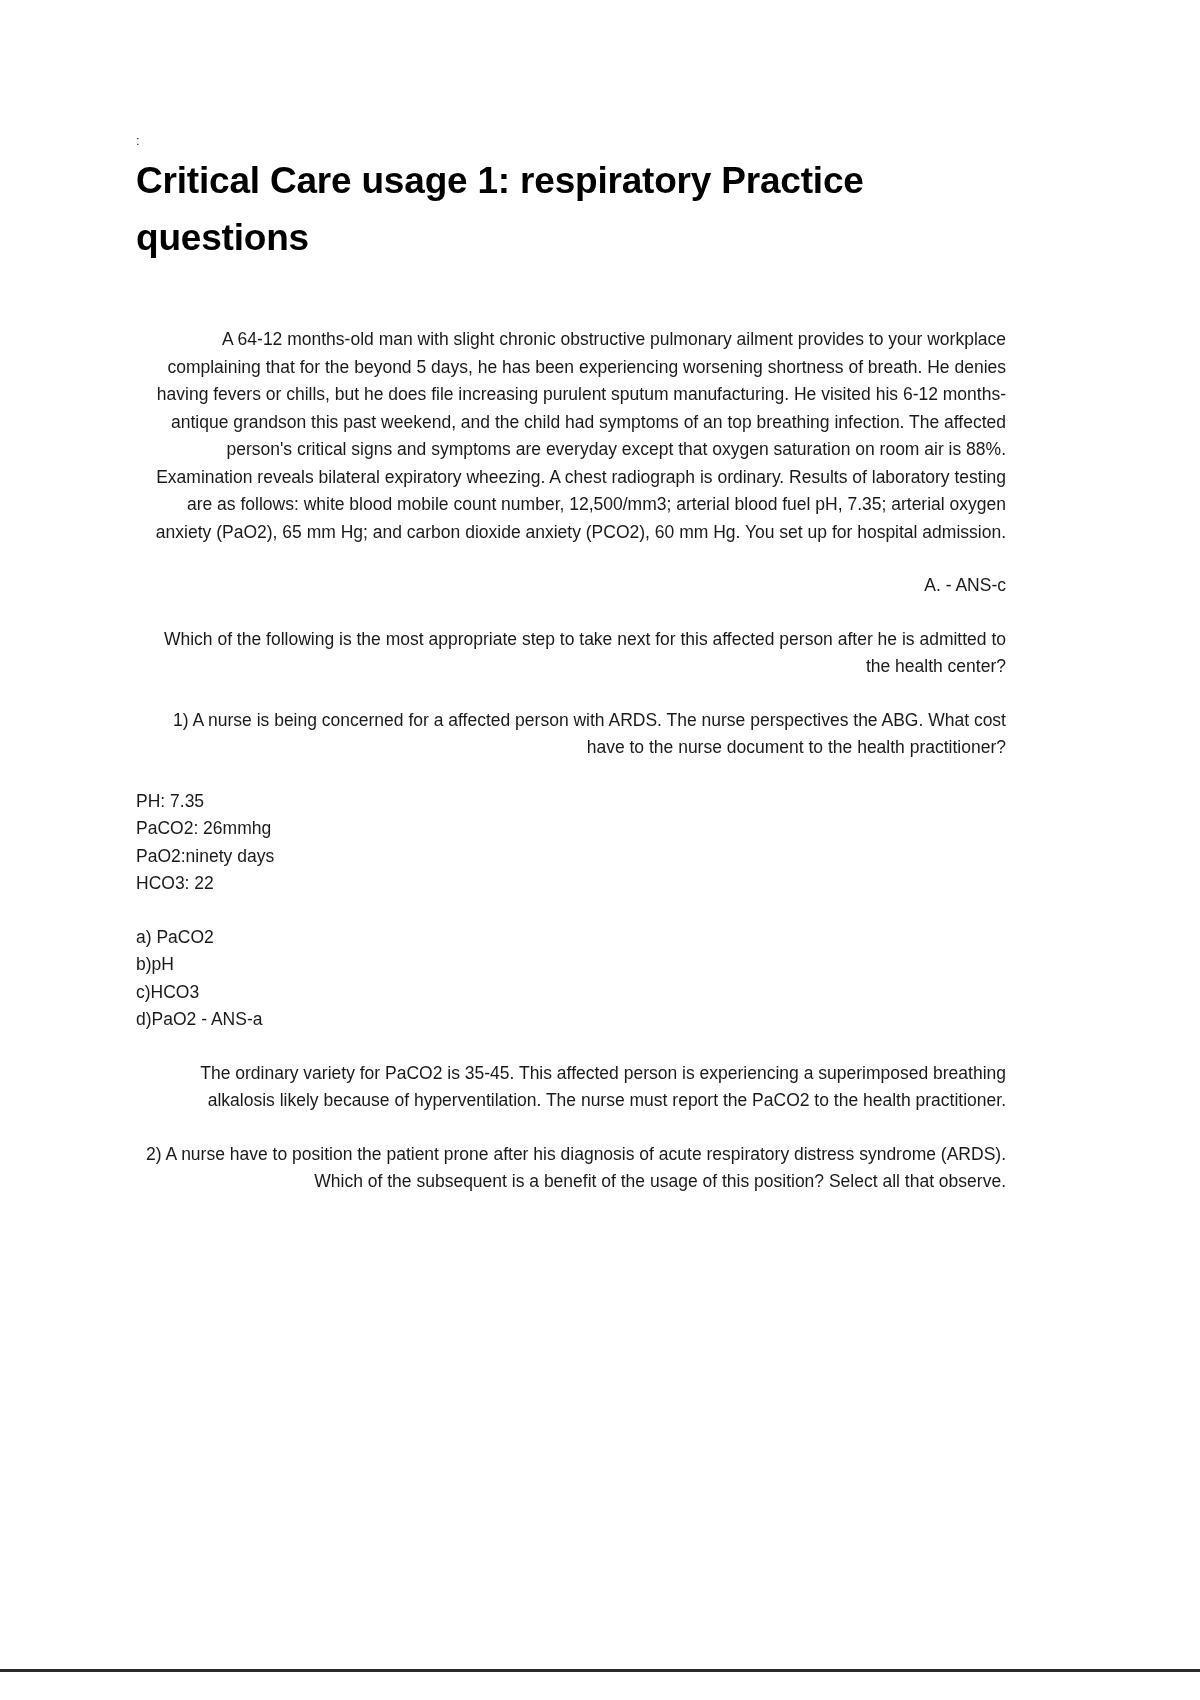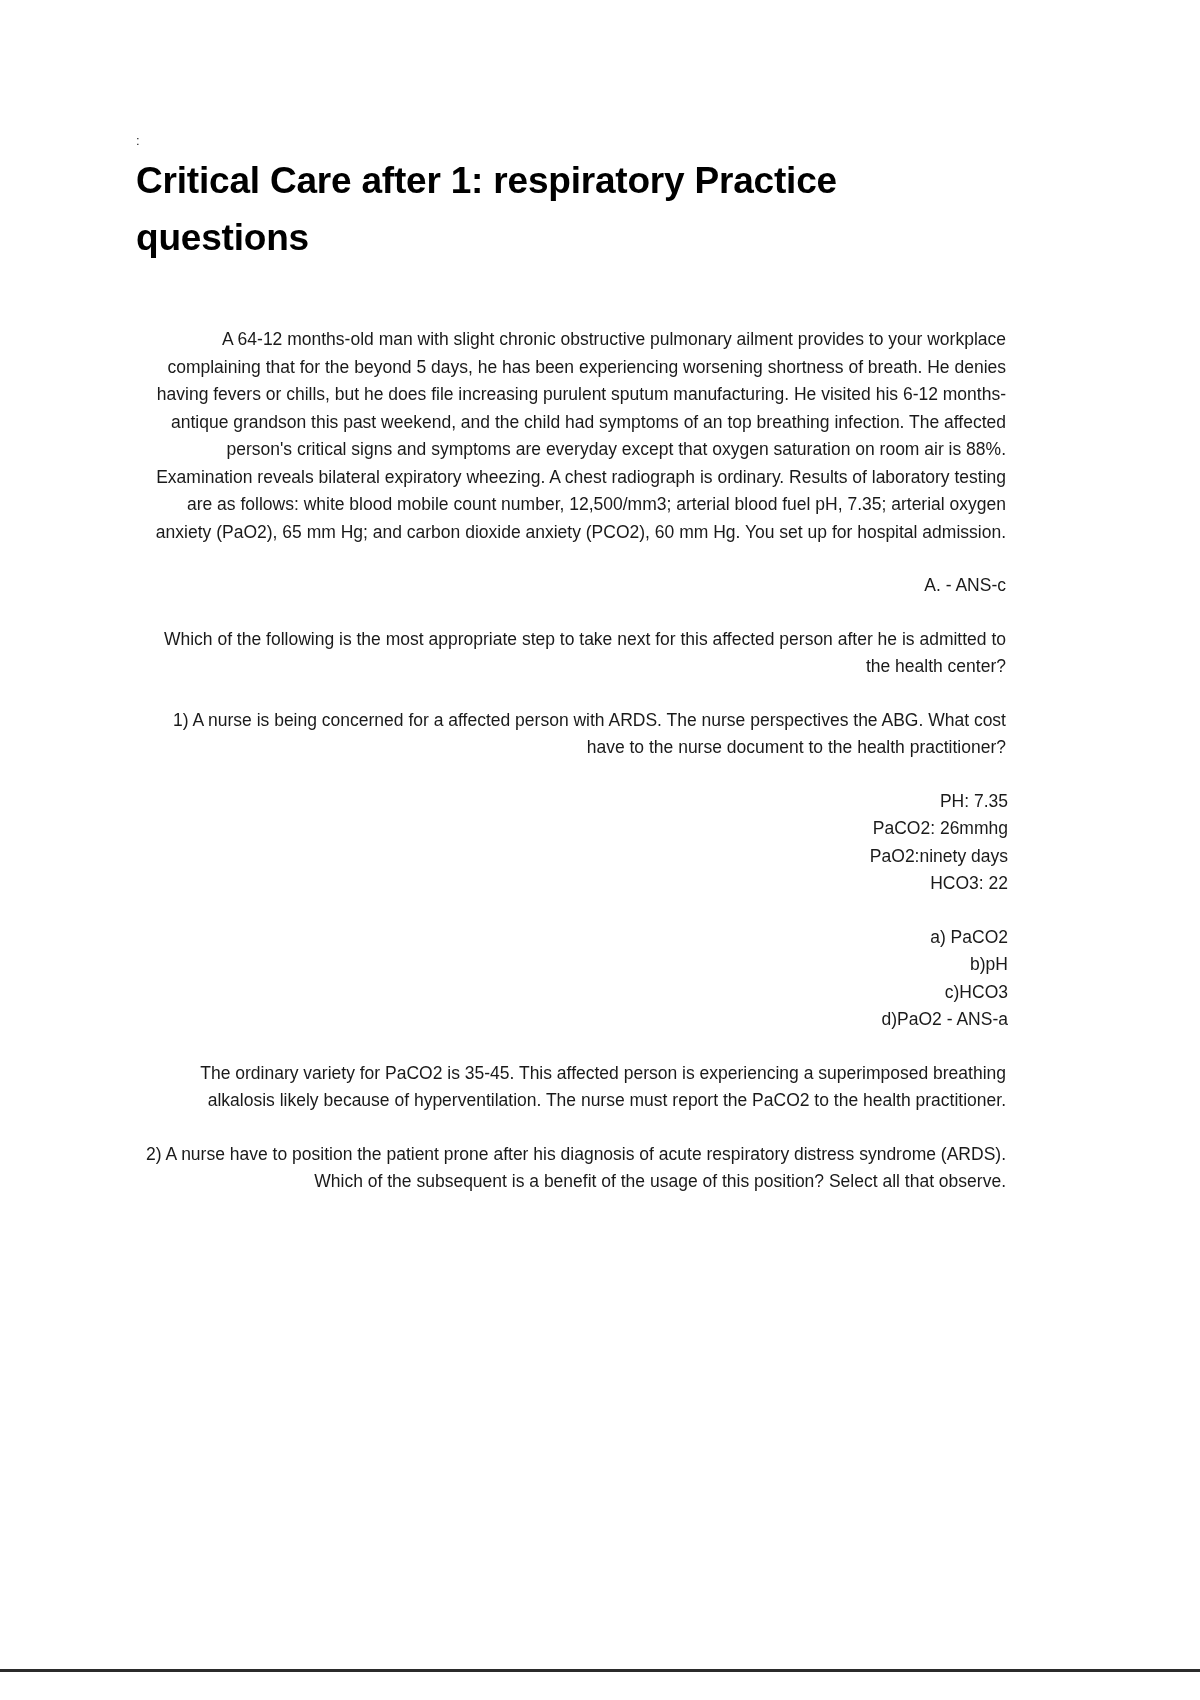--- a/index.html
+++ b/index.html
@@ -53,21 +53,20 @@
     line-height: 27.5px;
     color: #1a1a1a;
     text-align: right;
     max-width: 870px;
   }
   .lines {
     margin: 0 0 26px 0;
     font-size: 17.5px;
     line-height: 27.5px;
     color: #1a1a1a;
-    text-align: right;
   }
   .lines .line {
     display: block;
     white-space: pre-wrap;
   }
   .indent-first {
     text-indent: 6px;
   }
   .bottom-rule {
     position: absolute;
@@ -80,21 +79,21 @@
 </style>
 </head>
 <body>
 
 <div class="page">
 
   <div class="content">
 
     <div class="pretitle-mark">:</div>
 
-    <h1 class="doc-title">Critical Care after 1: respiratory Practice questions</h1>
+    <h1 class="doc-title">Critical Care usage 1: respiratory Practice questions</h1>
 
     <div class="body-block">
 
       <p class="para indent-first"> A 64-12 months-old man with slight chronic obstructive pulmonary ailment provides to your workplace complaining that for the beyond 5 days, he has been experiencing worsening shortness of breath. He denies having fevers or chills, but he does file increasing purulent sputum manufacturing. He visited his 6-12 months-antique grandson this past weekend, and the child had symptoms of an top breathing infection. The affected person's critical signs and symptoms are everyday except that oxygen saturation on room air is 88%. Examination reveals bilateral expiratory wheezing. A chest radiograph is ordinary. Results of laboratory testing are as follows: white blood mobile count number, 12,500/mm3; arterial blood fuel pH, 7.35; arterial oxygen anxiety (PaO2), 65 mm Hg; and carbon dioxide anxiety (PCO2), 60 mm Hg. You set up for hospital admission.</p>
 
       <p class="para">A. - ANS-c</p>
 
       <p class="para">Which of the following is the most appropriate step to take next for this affected person after he is admitted to the health center?</p>
 
       <p class="para">1) A nurse is being concerned for a affected person with ARDS. The nurse perspectives the ABG. What cost have to the nurse document to the health practitioner?</p>

